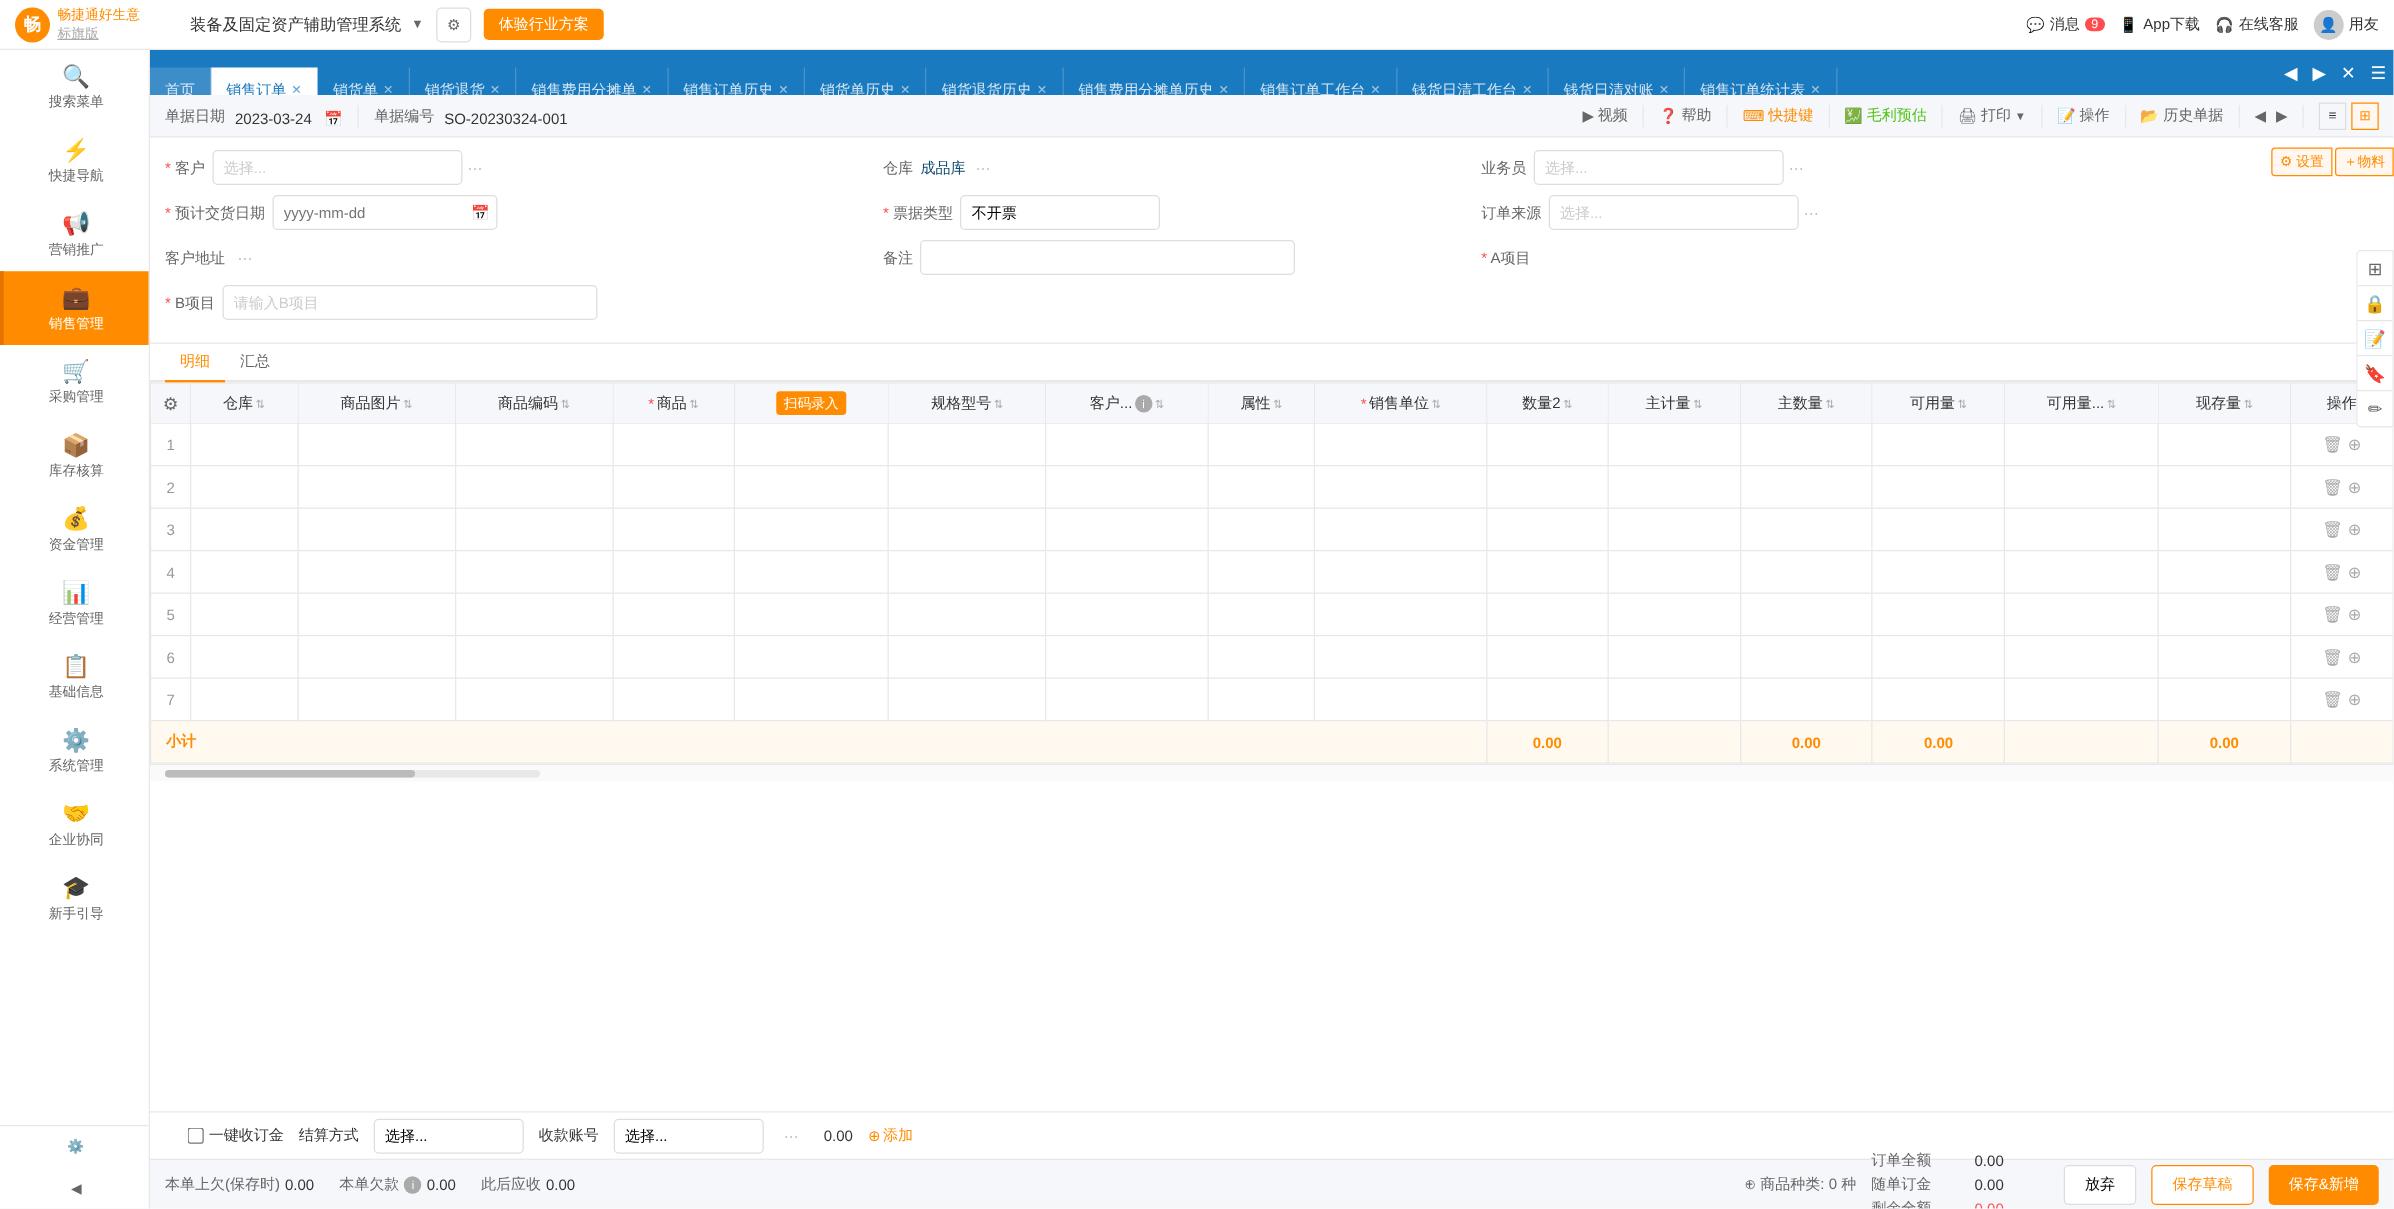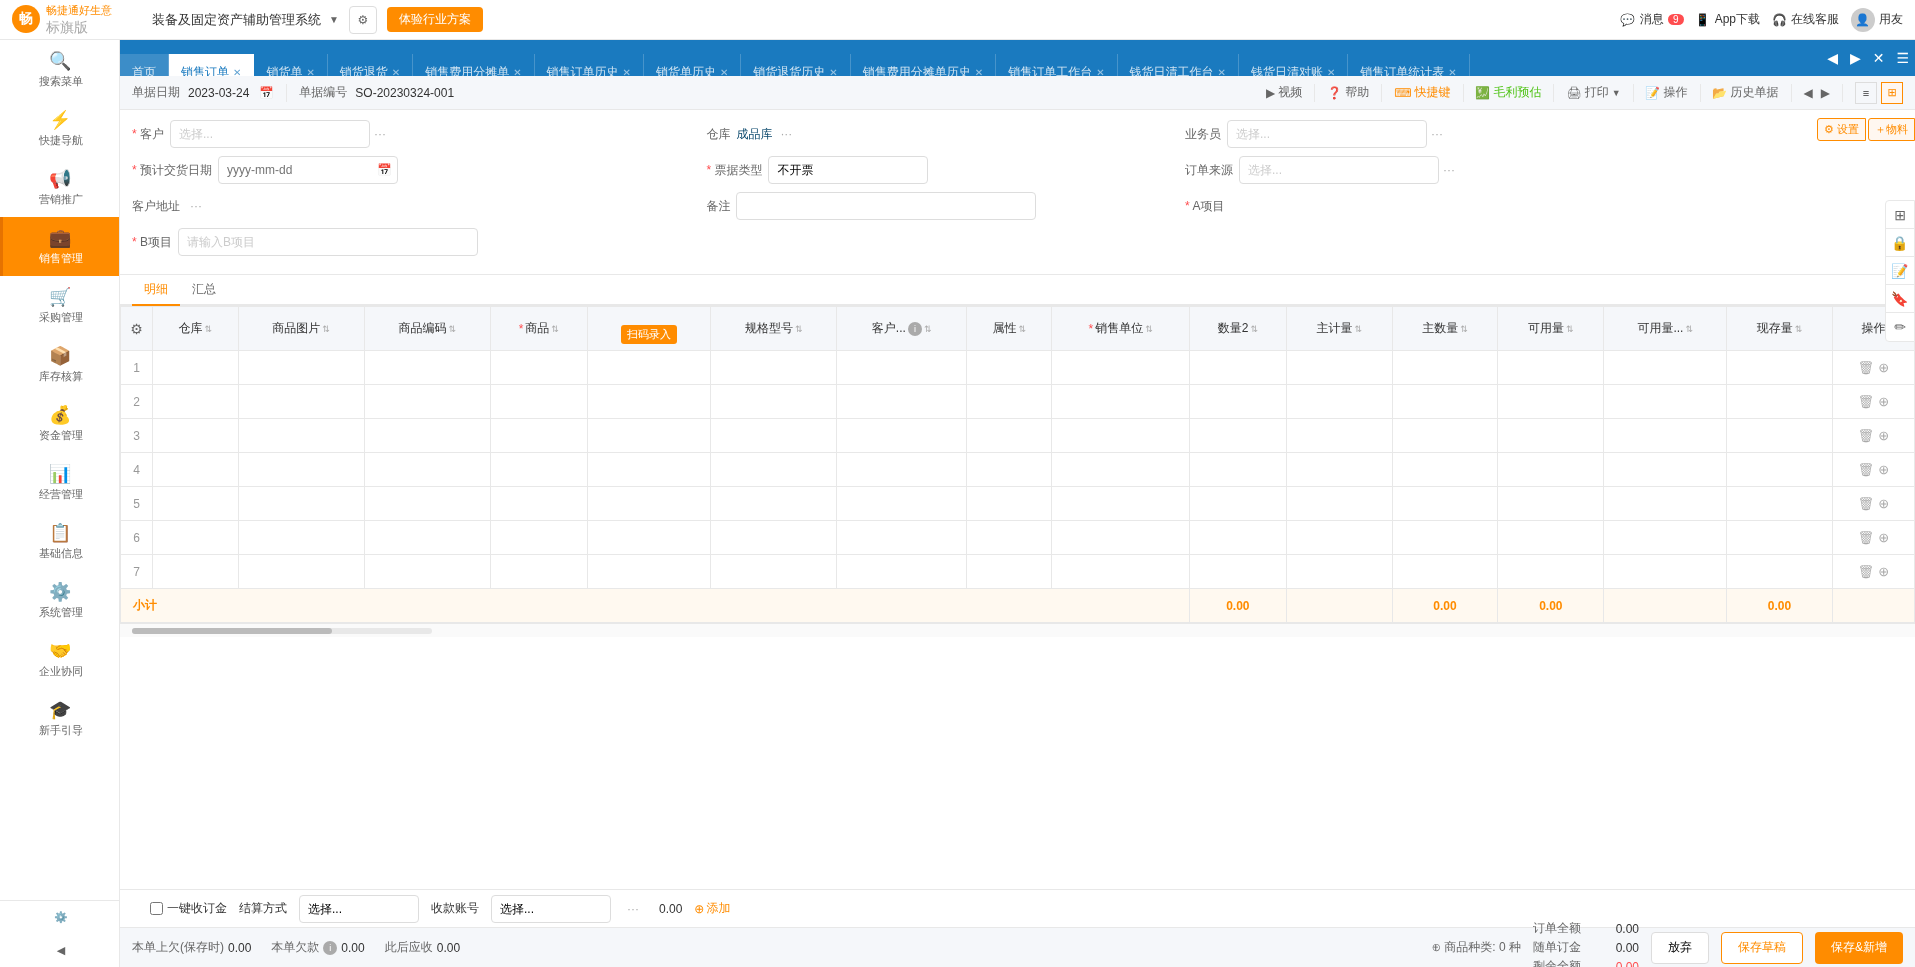--- a/index.html
+++ b/index.html
@@ -191,21 +191,21 @@
       background: #f5f7fa;
       border-bottom: 1px solid #e8e8e8;
       display: flex;
       align-items: center;
       padding: 0 12px;
       gap: 12px;
       flex-shrink: 0;
     }
     .toolbar-left {
       display: flex;
-      align-items: center;
+      align-items: flex-end;
       gap: 8px;
     }
     .toolbar-label { color: #666; }
     .toolbar-value { color: #333; font-weight: 500; }
     .toolbar-right {
       margin-left: auto;
       display: flex;
       align-items: center;
       gap: 8px;
     }
@@ -360,21 +360,20 @@
     .sort-icon { color: #aaa; font-size: 9px; }
     .required-star { color: #ff4d4f; }
     .scan-btn {
       background: #ff8c00;
       color: white;
       border: none;
       border-radius: 3px;
       padding: 2px 6px;
       cursor: pointer;
       font-size: 11px;
-      margin-top: 12px;
     }
     .th-gear { font-size: 14px; color: #666; cursor: pointer; }
     .row-num { color: #999; }
     .row-actions {
       display: flex;
       align-items: center;
       justify-content: center;
       gap: 4px;
     }
     .action-icon {
@@ -477,20 +476,21 @@
     .summary-value { color: #333; min-width: 50px; text-align: right; }
     .summary-value.red { color: #ff4d4f; }
     .btn-discard {
       height: 32px;
       padding: 0 16px;
       border: 1px solid #ddd;
       border-radius: 4px;
       background: #fff;
       cursor: pointer;
       font-size: 12px;
+      margin-left: 36px;
     }
     .btn-save-draft {
       height: 32px;
       padding: 0 16px;
       border: 1px solid #ff8c00;
       border-radius: 4px;
       background: #fff;
       color: #ff8c00;
       cursor: pointer;
       font-size: 12px;
@@ -546,21 +546,21 @@
 </head>
 <body>
 
 <div class="top-bar">
   <div class="logo-area">
     <div class="logo-icon">
       <span>畅</span>
     </div>
     <div class="logo-text">
       <div>畅捷通好生意</div>
-      <div style="font-size:14px;color:#aaa;">标旗版</div>
+      <div style="font-size:11px;color:#aaa;text-decoration:underline;">标旗版</div>
     </div>
   </div>
   <div class="top-bar-center">
     <span class="system-title">装备及固定资产辅助管理系统</span>
     <div class="system-dropdown">
       <span style="font-size:10px;">▼</span>
     </div>
     <div class="settings-btn">⚙</div>
     <button class="solution-btn">体验行业方案</button>
   </div>

